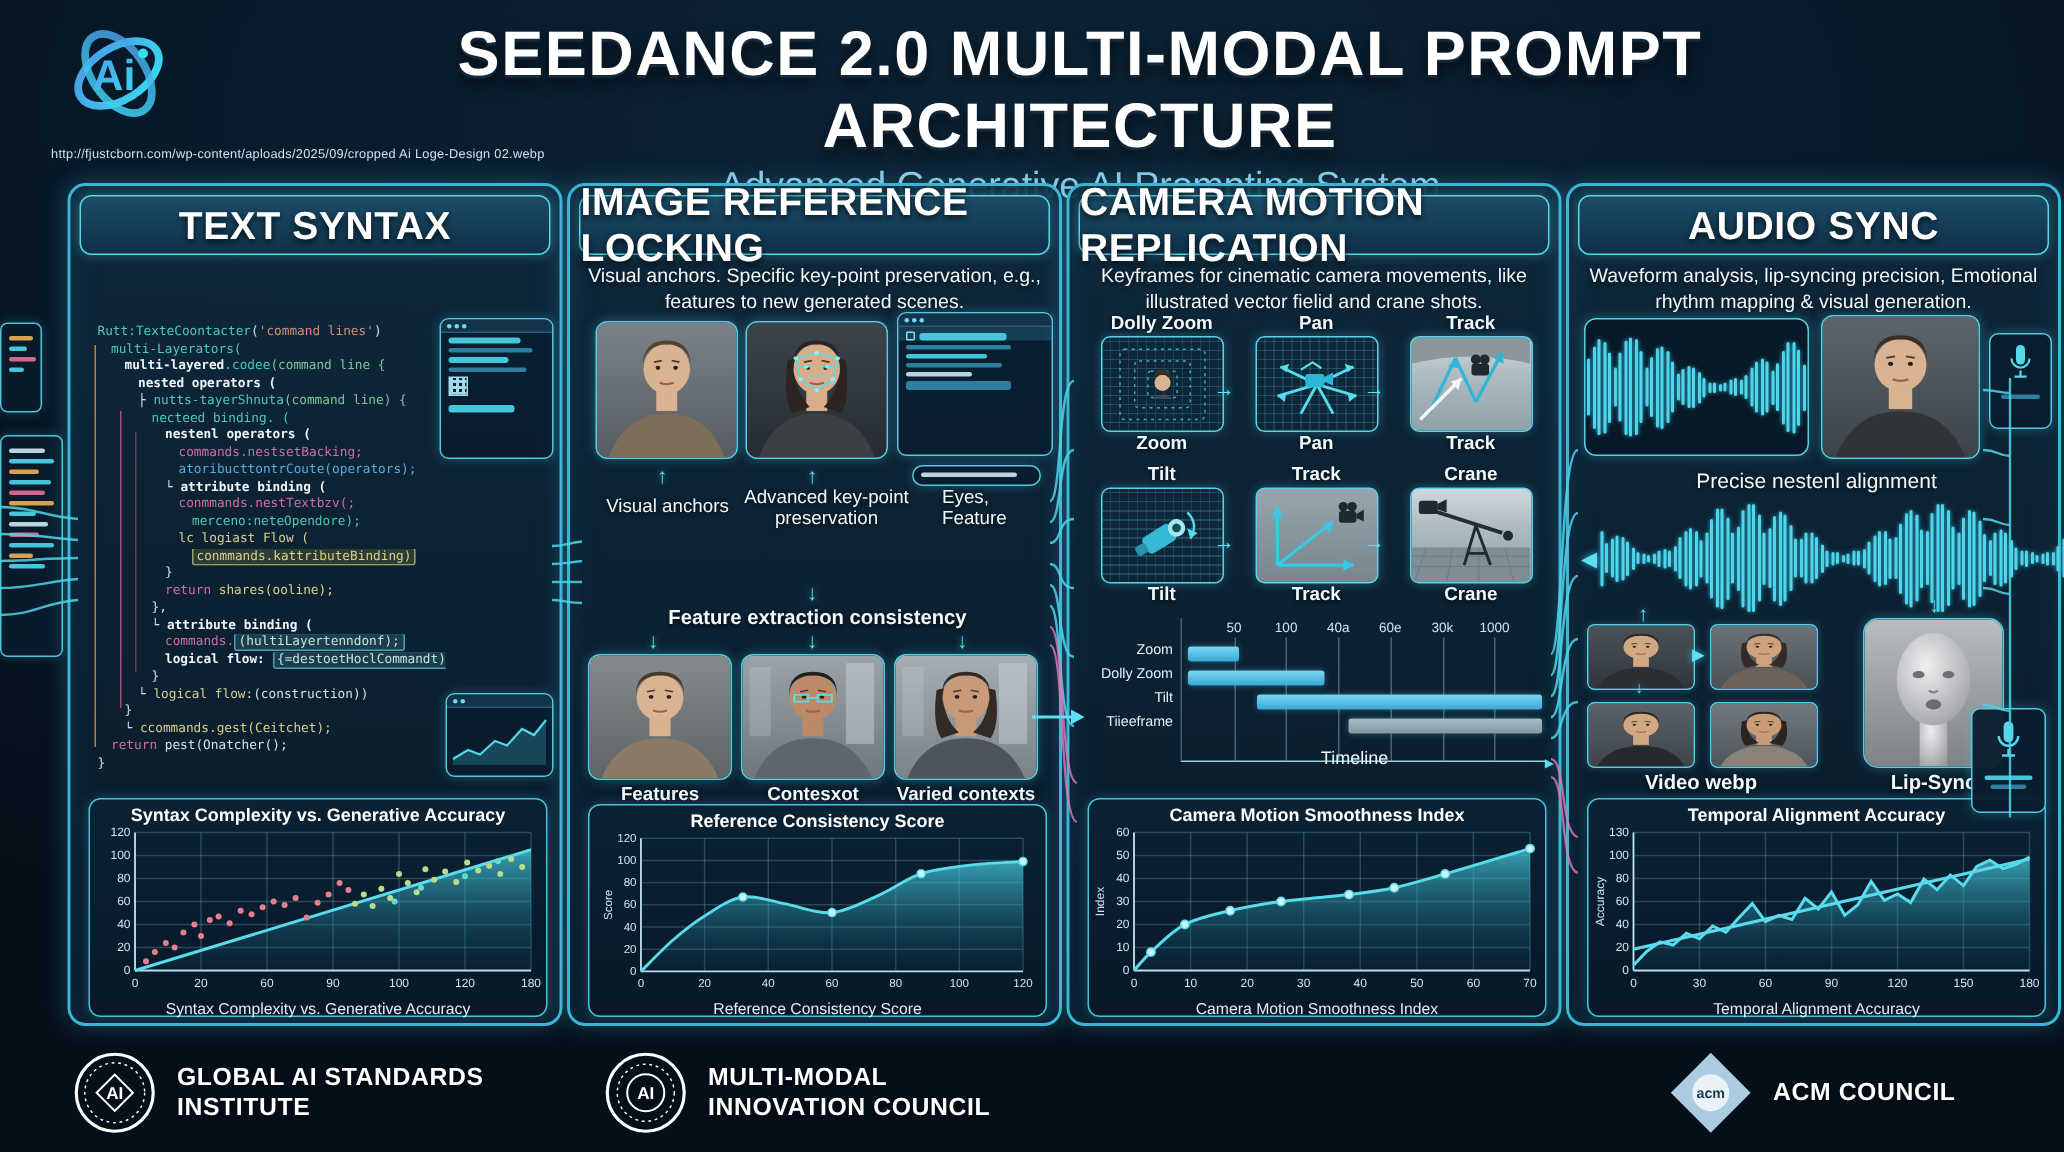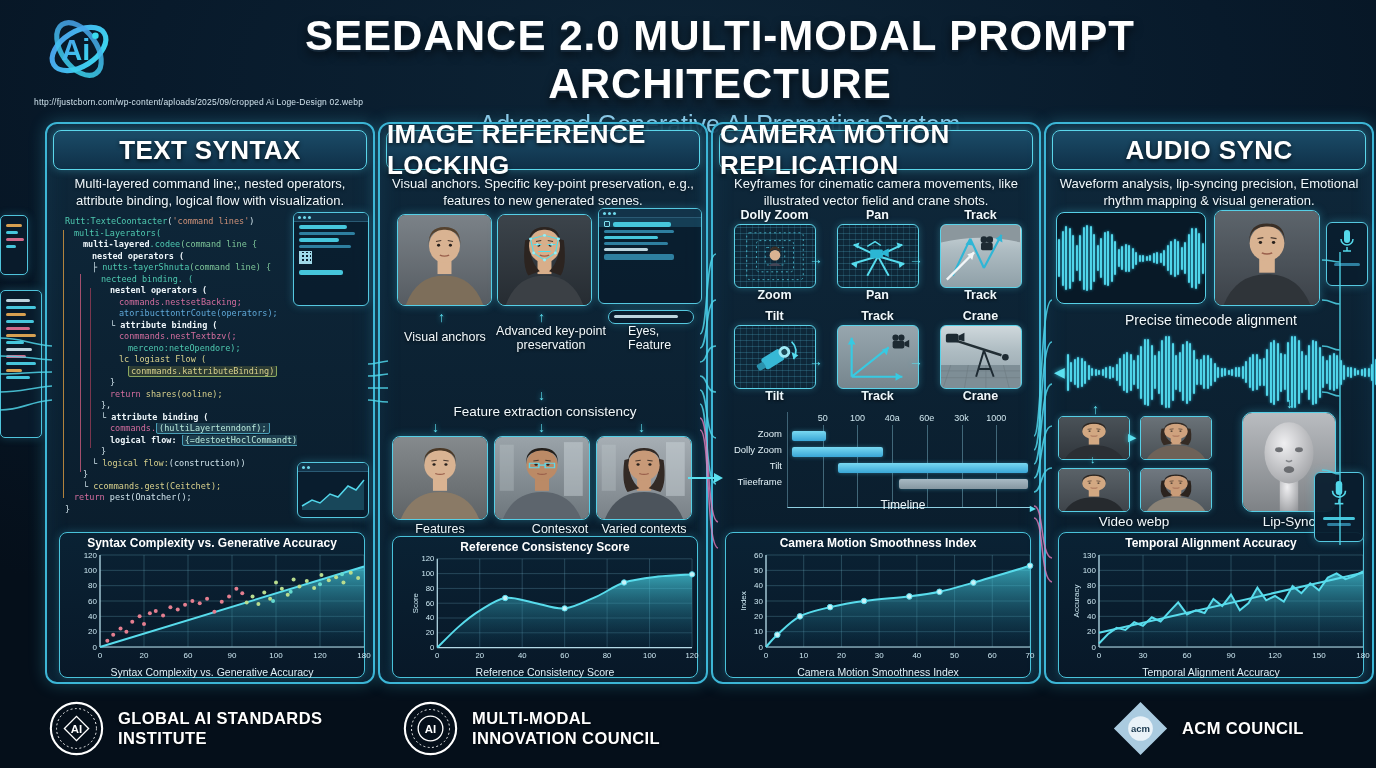--- a/index.html
+++ b/index.html
@@ -43,33 +43,33 @@
   .sk{height:3px;border-radius:2px;background:#46c6dc}
   .sk-d{background:#2e7fa0}.sk-o{background:#d8a050}.sk-p{background:#d06a8a}.sk-w{background:#bcd4de}
   .qr{width:13px;height:13px;border:1px solid #9fd8e8;margin:3px 5px;
     background-image:repeating-linear-gradient(0deg,#9fd8e8 0 2px,transparent 2px 4px),
       repeating-linear-gradient(90deg,#9fd8e8 0 2px,transparent 2px 4px)}
   .frag{position:absolute;border:1px solid #4fc4dc;border-radius:5px;background:rgba(10,28,44,.9);z-index:2;
     box-shadow:0 0 8px rgba(70,200,230,.25);padding-top:4px}
   .frag .sk{margin:4px 5px}
   
   .chartbox{position:absolute;left:12px;top:408px;width:306px;height:146px;border:1px solid #49c2da;border-radius:8px;
-    background:linear-gradient(180deg,#0a2234,#081828);padding:1px 12px;box-shadow:0 0 8px rgba(60,180,215,.3)}
+    background:linear-gradient(180deg,#0a2234,#081828);padding:1px 2px;box-shadow:0 0 8px rgba(60,180,215,.3)}
   .ctitle{height:16px;text-align:center;font-size:12px;font-weight:bold;color:#fff;padding-top:2px}
   .cxlabel{height:13px;text-align:center;font-size:10.5px;color:#dff0f6;margin-top:-2px}
   .gl{stroke:rgba(120,185,205,.28);stroke-width:1}
   .ax{stroke:#bfe2ee;stroke-width:1.2}
   .tx{fill:#cde8f2;font-size:8px;font-family:"Liberation Sans",sans-serif}
   .ln{stroke:#58dcec;stroke-width:2;fill:none}
   .mk{fill:#c9f3f9;stroke:#58dcec;stroke-width:1}
   
   .facebox{position:absolute;border:1.5px solid #56cfe6;border-radius:8px;overflow:hidden;
     box-shadow:0 0 8px rgba(70,200,230,.35);background:#2a3238}
   .plabel{position:absolute;font-size:12.5px;color:#f2f9fc;text-align:center;line-height:1.15;text-shadow:0 1px 3px rgba(0,0,0,.7)}
-  .plabel.b{font-weight:normal}
+  .plabel.b{font-weight:bold}
   .arr{position:absolute;color:#5ce0f0;font-size:14px;line-height:1;text-shadow:0 0 5px #2fb8d0;z-index:3}
   
   .tiles{position:absolute;left:14px;top:84px;width:302px}
   .trow{display:flex;gap:8px;margin-bottom:5px}
   .tcell{width:95px;display:flex;flex-direction:column;align-items:center}
   .tlab{font-size:12.5px;font-weight:bold;color:#f2f9fc;height:16px;text-shadow:0 1px 3px rgba(0,0,0,.7)}
   .tile{width:82px;height:64px;border:1.5px solid #5bd2e8;border-radius:6px;overflow:hidden;position:relative;
     box-shadow:0 0 7px rgba(80,210,235,.3)}
   .t-dark{background:#0e2738;
     background-image:repeating-linear-gradient(0deg,transparent 0 5px,rgba(90,200,230,.22) 5px 6px),
@@ -145,21 +145,20 @@
   <div class="sk" style="width:18px"></div>
       <div class="sk sk-w" style="width:26px"></div>
   <div class="sk sk-p" style="width:20px"></div>
       <div class="sk" style="width:30px"></div>
   <div class="sk sk-o" style="width:16px"></div>
       <div class="sk" style="width:24px"></div>
 </div>
 
 <section class="panel" id="p1" style="left:45px">
   <div class="phdr">TEXT SYNTAX</div>
-  <div class="pdesc">Multi-layered command line;, nested operators, attribute binding, logical flow with visualization.</div>
 
   <div id="code"><div class="cl" style="padding-left: 8px;"><span class="c-fn">Rutt:TexteCoontacter</span><span class="c-wht">(</span><span class="c-str">'command lines'</span><span class="c-wht">)</span></div><div class="cl" style="padding-left: 17px;"><span class="c-fn">multi-Layerators(</span></div><div class="cl" style="padding-left: 26px;"><span class="c-kw">multi-layered</span><span class="c-fn">.codee</span><span class="c-grn">(command line {</span></div><div class="cl" style="padding-left: 35px;"><span class="c-kw">nested operators (</span></div><div class="cl" style="padding-left: 35px;"><span class="c-wht">├ </span><span class="c-fn">nutts-tayerShnuta</span><span class="c-grn">(command line) {</span></div><div class="cl" style="padding-left: 44px;"><span class="c-fn">necteed binding. (</span></div><div class="cl" style="padding-left: 53px;"><span class="c-kw">nestenl operators (</span></div><div class="cl" style="padding-left: 62px;"><span class="c-pink">commands.nestsetBacking;</span></div><div class="cl" style="padding-left: 62px;"><span class="c-blu">atoribucttontrCoute(operators);</span></div><div class="cl" style="padding-left: 53px;"><span class="c-wht">└ </span><span class="c-kw">attribute binding (</span></div><div class="cl" style="padding-left: 62px;"><span class="c-pink">conmmands.nestTextbzv(;</span></div><div class="cl" style="padding-left: 71px;"><span class="c-fn">merceno:neteOpendore);</span></div><div class="cl" style="padding-left: 62px;"><span class="c-yel">lc logiast Flow (</span></div><div class="cl" style="padding-left: 71px;"><span class="c-boxy">conmmands.kattributeBinding)</span></div><div class="cl" style="padding-left: 53px;"><span class="c-wht">}</span></div><div class="cl" style="padding-left: 53px;"><span class="c-pink">return </span><span class="c-yel">shares(ooline);</span></div><div class="cl" style="padding-left: 44px;"><span class="c-wht">},</span></div><div class="cl" style="padding-left: 44px;"><span class="c-wht">└ </span><span class="c-kw">attribute binding (</span></div><div class="cl" style="padding-left: 53px;"><span class="c-pink">commands.</span><span class="c-box">(hultiLayertenndonf);</span></div><div class="cl" style="padding-left: 53px;"><span class="c-kw">logical flow: </span><span class="c-box">{=destoetHoclCommandt)]</span></div><div class="cl" style="padding-left: 44px;"><span class="c-wht">}</span></div><div class="cl" style="padding-left: 35px;"><span class="c-wht">└ </span><span class="c-yel">logical flow:</span><span class="c-wht">(construction))</span></div><div class="cl" style="padding-left: 26px;"><span class="c-wht">}</span></div><div class="cl" style="padding-left: 26px;"><span class="c-wht">└ </span><span class="c-yel">ccommands.gest(Ceitchet);</span></div><div class="cl" style="padding-left: 17px;"><span class="c-pink">return </span><span class="c-wht">pest(Onatcher();</span></div><div class="cl" style="padding-left: 8px;"><span class="c-wht">}</span></div></div>
   <div class="guide" style="left:16px;top:106px;height:268px;background:#cf9440"></div>
   <div class="guide" style="left:33px;top:150px;height:198px;background:#c05878"></div>
   <div class="guide" style="left:43px;top:164px;height:160px;background:#8e3b54"></div>
 
   <div class="miniwin" style="left:246px;top:88px;width:76px;height:94px">
     <div class="mw-bar">
           <i></i>
           <i></i>
@@ -439,21 +438,21 @@
           <path d="M42.5,18 Q44.5,36 40.5,43 L33,40 Q40.5,32 39.5,17 Z" fill="#332a25"></path>
           <ellipse cx="30" cy="22" rx="10" ry="12" fill="#c89a78"></ellipse>
           <path d="M19.8,21.5 Q19.3,8.5 30,8.5 Q40.7,8.5 40.2,21.5 Q40.2,15.5 37,12.8 Q33.5,10.2 30,10.5 Q26.5,10.2 23,12.8 Q19.8,15.5 19.8,21.5 Z" fill="#332a25"></path>
           <circle cx="26.2" cy="21.5" r="1" fill="#27201c"></circle>
           <circle cx="33.8" cy="21.5" r="1" fill="#27201c"></circle>
           <path d="M24.5,18.8 l3.4,-0.7 M32.1,18.1 l3.4,0.7" stroke="#4a3a30" stroke-width=".8"></path>
           <path d="M27,28.5 Q30,30 33,28.5" stroke="#9a604c" stroke-width="1" fill="none"></path>
         </svg></div>
 
   <div class="plabel b" style="left:12px;top:398px;width:96px">Features</div>
-  <div class="plabel b" style="left:132px;top:398px;width:96px">Contesxot</div>
+  <div class="plabel b" style="left:114px;top:398px;width:96px">Contesxot</div>
   <div class="plabel b" style="left:216px;top:398px;width:96px">Varied contexts</div>
 
   <div class="chartbox" style="top:412px;height:142px">
     <div class="ctitle">Reference Consistency Score</div>
     <svg width="300" height="110" viewBox="0 0 300 114">
           <defs>
             <linearGradient id="g1" x1="0" y1="0" x2="0" y2="1">
               <stop offset="0" stop-color="#49d6e8" stop-opacity=".7"></stop>
               <stop offset="1" stop-color="#0e4a66" stop-opacity=".12"></stop>
             </linearGradient>
@@ -788,21 +787,21 @@
   <div class="micwin" style="left:280px;top:98px;width:42px;height:64px">
     <svg width="24" height="34" viewBox="0 0 24 30">
       <rect x="9" y="2" width="6" height="13" rx="3" fill="#54d8ea"></rect>
       <path d="M6,11 a6,6 0 0 0 12,0" stroke="#54d8ea" fill="none" stroke-width="1.5"></path>
       <line x1="12" y1="19" x2="12" y2="23" stroke="#54d8ea" stroke-width="1.5"></line>
       <line x1="8" y1="23" x2="16" y2="23" stroke="#54d8ea" stroke-width="1.5"></line>
     </svg>
     <span class="sk sk-d" style="width:26px;margin-top:3px"></span>
   </div>
 
-  <div class="plabel" style="left:10px;top:188px;width:310px;font-size:14px">Precise timecode alignment</div>
+  <div class="plabel" style="left:10px;top:188px;width:310px;font-size:14px">Precise nestenl alignment</div>
 
   <div style="position:absolute;left:8px;top:206px;width:300px;height:84px;display:flex;align-items:center">
     <span class="arr" style="position:static;margin-right:2px">◀</span>
     <div class="wave thin" style="flex:1">
           <i style="height:37px"></i>
           <i style="height:20px"></i>
           <i style="height:26px"></i>
           <i style="height:31px"></i>
           <i style="height:29px"></i>
           <i style="height:23px"></i>

